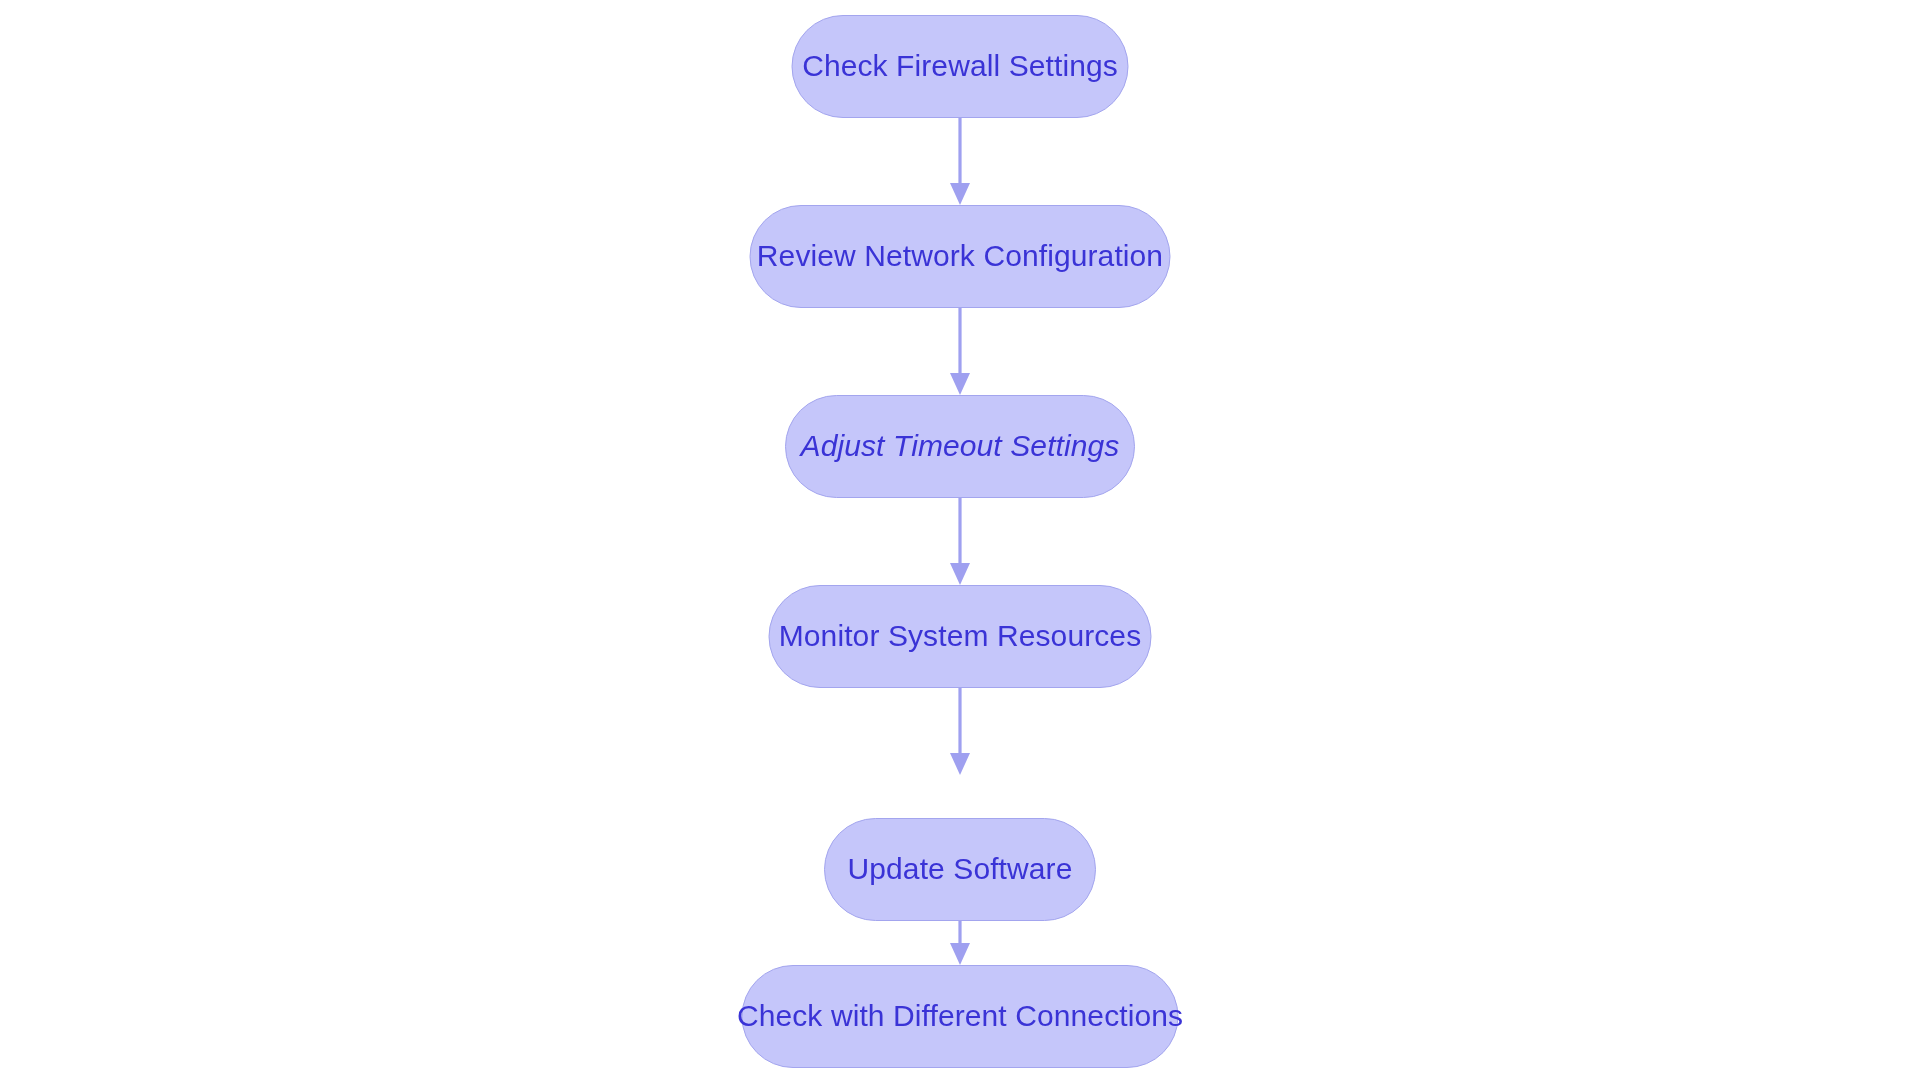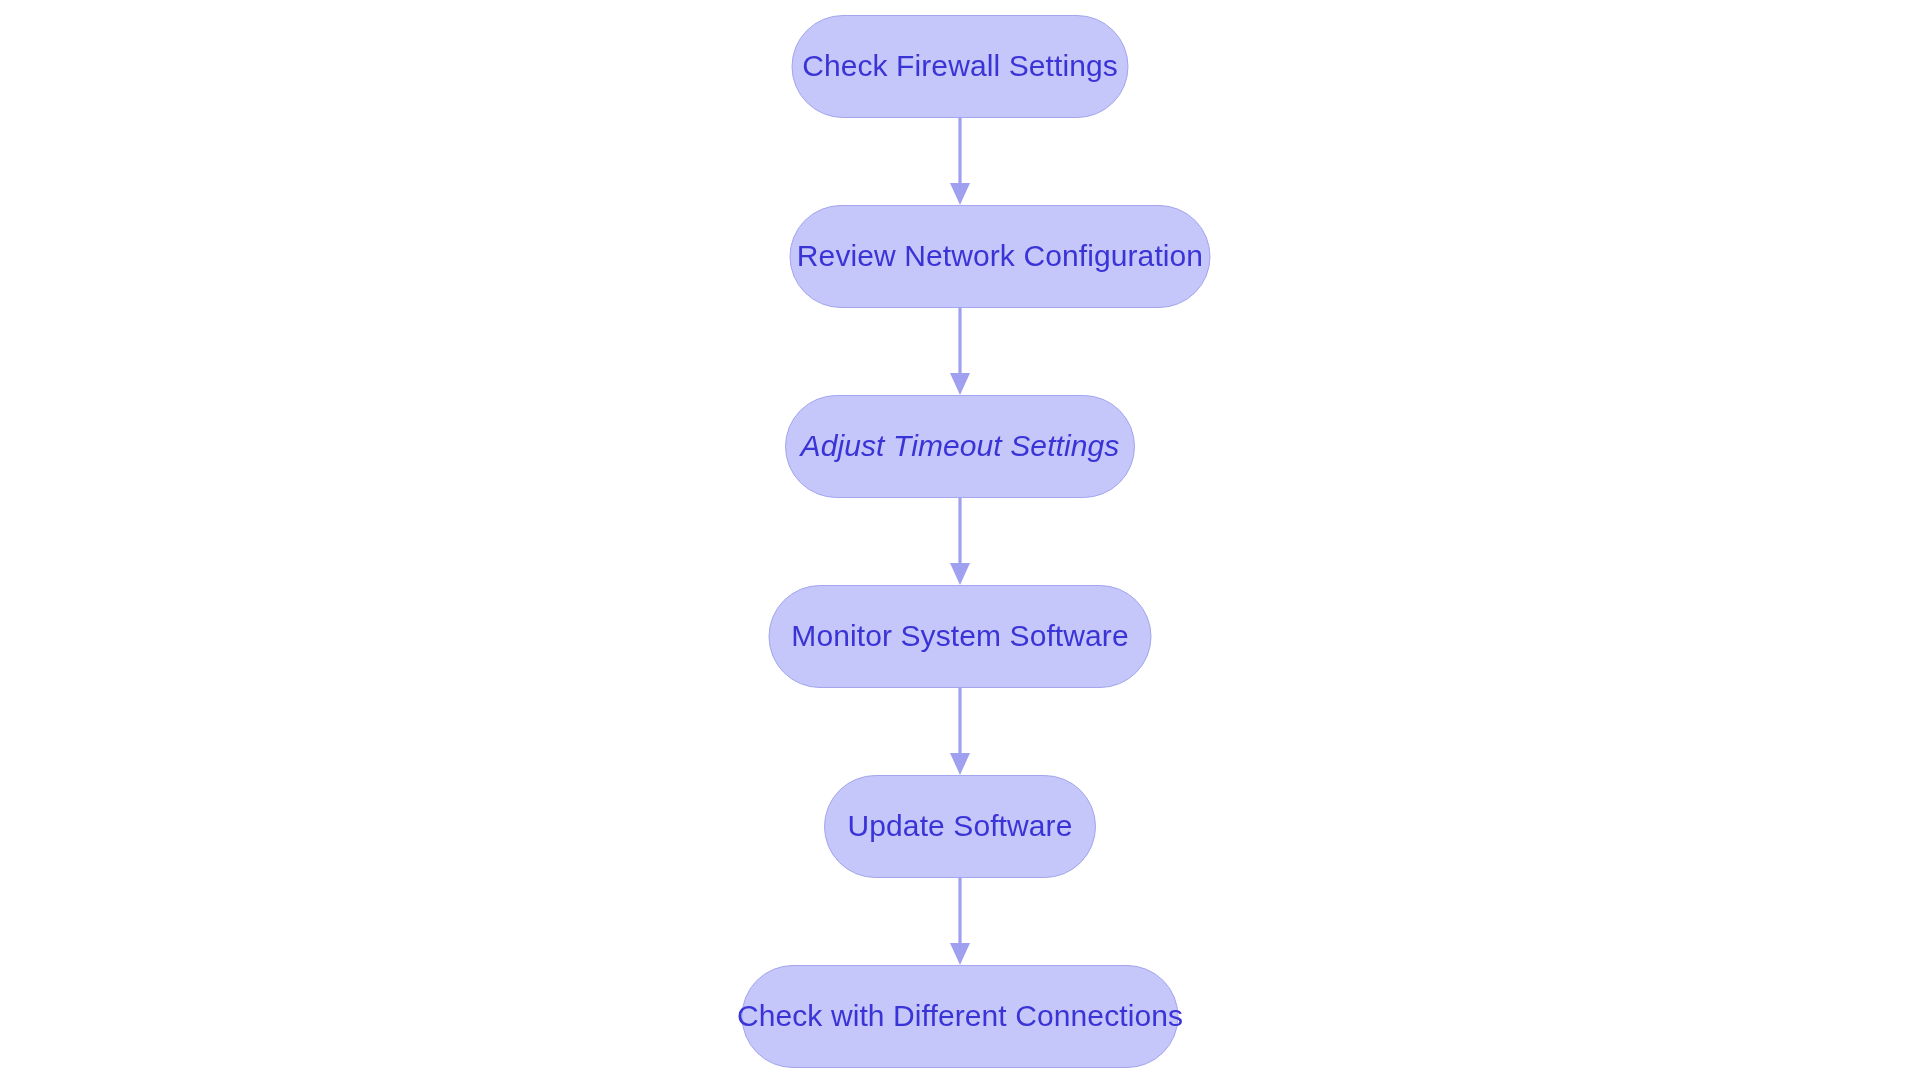--- a/index.html
+++ b/index.html
@@ -96,33 +96,33 @@
     <svg width="26" height="87" viewBox="0 0 26 87" xmlns="http://www.w3.org/2000/svg" aria-hidden="true">
       <line x1="13" y1="0" x2="13" y2="74" stroke="#9fa0f0" stroke-width="3.2"></line>
       <polygon points="13,87 3,65 23,65" fill="#9fa0f0"></polygon>
     </svg>
   </div>
 
   <div class="node" style="left:960px; top:15px; width:337px;">
     <span class="node-label">Check Firewall Settings</span>
   </div>
 
-  <div class="node" style="left:960px; top:205px; width:421px;margin-left:40px;">
+  <div class="node" style="left:960px; top:205px; width:421px;">
     <span class="node-label">Review Network Configuration</span>
   </div>
 
   <div class="node" style="left:960px; top:395px; width:350px;font-style:italic;">
     <span class="node-label">Adjust Timeout Settings</span>
   </div>
 
   <div class="node" style="left:960px; top:585px; width:383px;">
-    <span class="node-label">Monitor System Software</span>
+    <span class="node-label">Monitor System Resources</span>
   </div>
 
-  <div class="node" style="left:960px; top:775px; width:272px;">
+  <div class="node" style="left:960px; top:818px; width:272px;">
     <span class="node-label">Update Software</span>
   </div>
 
   <div class="node" style="left:960px; top:965px; width:437px;">
     <span class="node-label">Check with Different Connections</span>
   </div>
 
 </div>
 
 </body></html>

